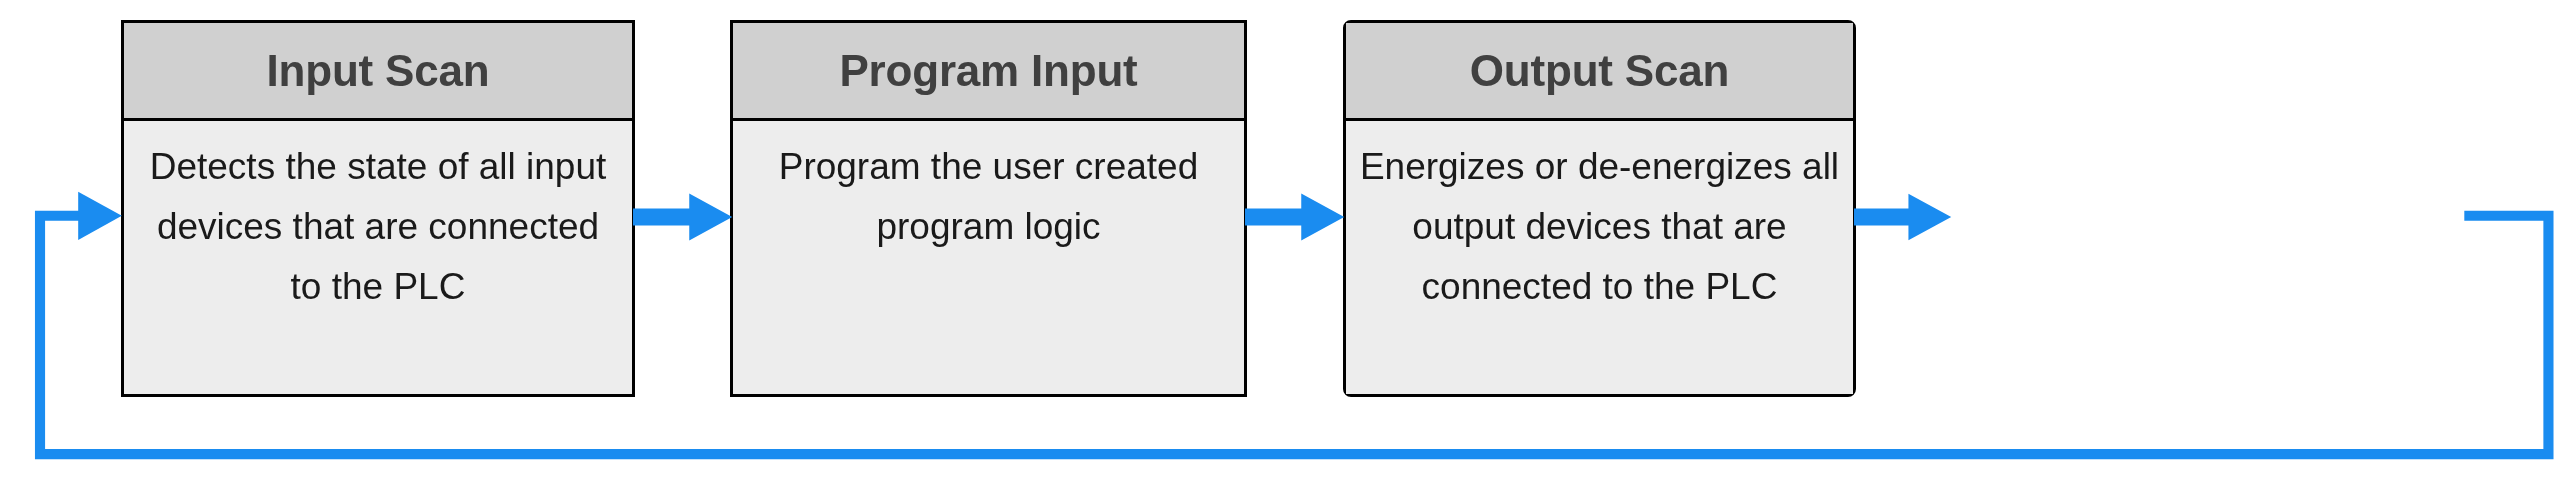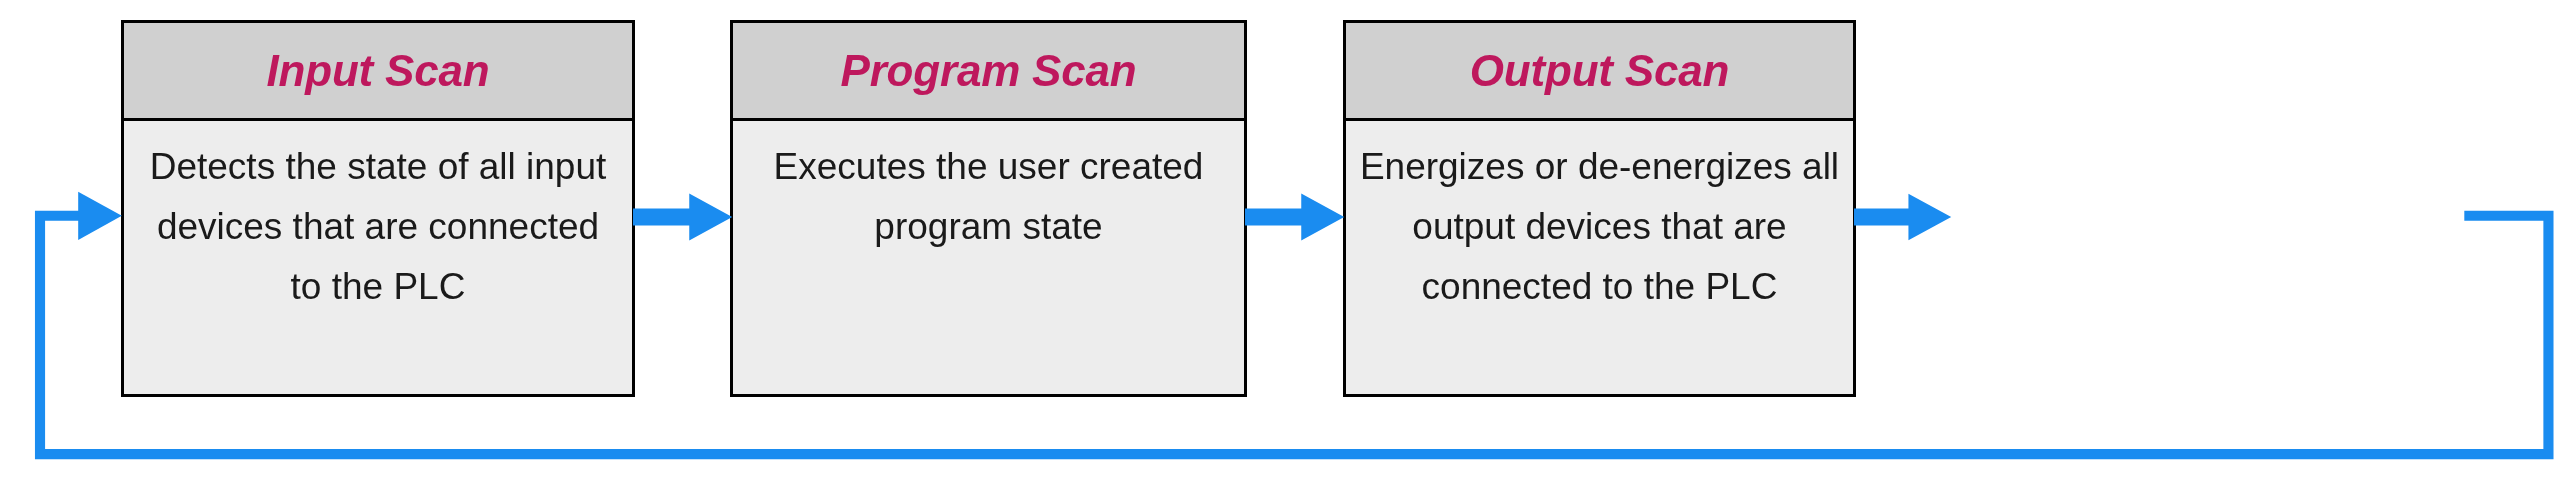--- a/index.html
+++ b/index.html
@@ -35,45 +35,44 @@
     box-sizing: border-box;
     background: #d0d0d0;
     border-bottom: 3.9px solid #000000;
     display: flex;
     align-items: center;
     justify-content: center;
   }
   .box-header-text {
     font-size: 44px;
     font-weight: bold;
-    color: #be185d;
+    color: #404040;
     line-height: 1;
     letter-spacing: -0.2px;
-    font-style: italic;
   }
   .box-body {
     flex: 1 1 auto;
     background: #ededed;
     padding: 15.6px 12.5px 0 12.5px;
     box-sizing: border-box;
     display: block;
   }
   .box-body-text {
     font-size: 37px;
     line-height: 60px;
     color: #1a1a1a;
     text-align: center;
     display: block;
     white-space: pre-line;
   }
 
   
   #box-1 { left: 121px;  width: 514px; }
   #box-2 { left: 730px;  width: 517px; }
-  #box-3 { left: 1343px; width: 513px; }
+  #box-3 { left: 1343px; width: 513px; border-radius: 8px; }
   #box-4 { left: 1950px; width: 516px; }
 
   
   .connector-arrow {
     position: absolute;
     top: 192px;
     height: 50px;
   }
   .connector-arrow svg { display: block; }
   #arrow-1-2 { left: 633px;  width: 100px; }
@@ -100,24 +99,24 @@
     <div class="box-header">
       <span class="box-header-text">Input Scan</span>
     </div>
     <div class="box-body">
       <span class="box-body-text">Detects the state of all input devices that are connected to the PLC</span>
     </div>
   </div>
 
   <div class="proc-box" id="box-2">
     <div class="box-header">
-      <span class="box-header-text">Program Scan</span>
+      <span class="box-header-text">Program Input</span>
     </div>
     <div class="box-body">
-      <span class="box-body-text">Executes the user created program state</span>
+      <span class="box-body-text">Program the user created program logic</span>
     </div>
   </div>
 
   <div class="proc-box" id="box-3">
     <div class="box-header">
       <span class="box-header-text">Output Scan</span>
     </div>
     <div class="box-body">
       <span class="box-body-text">Energizes or de-energizes all output devices that are connected to the PLC</span>
     </div>

